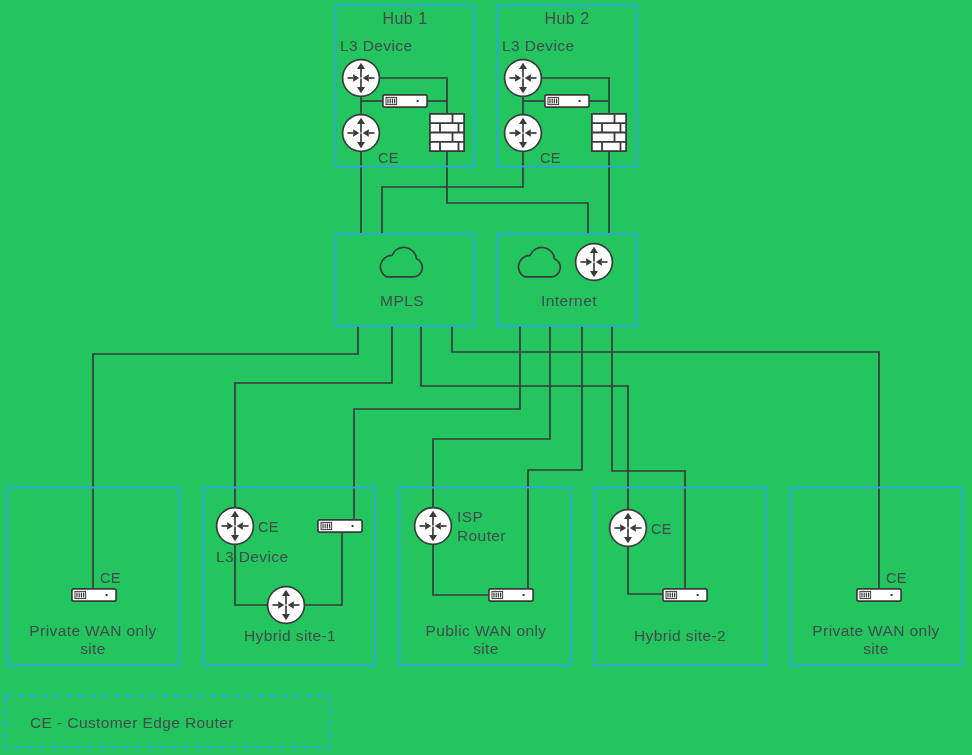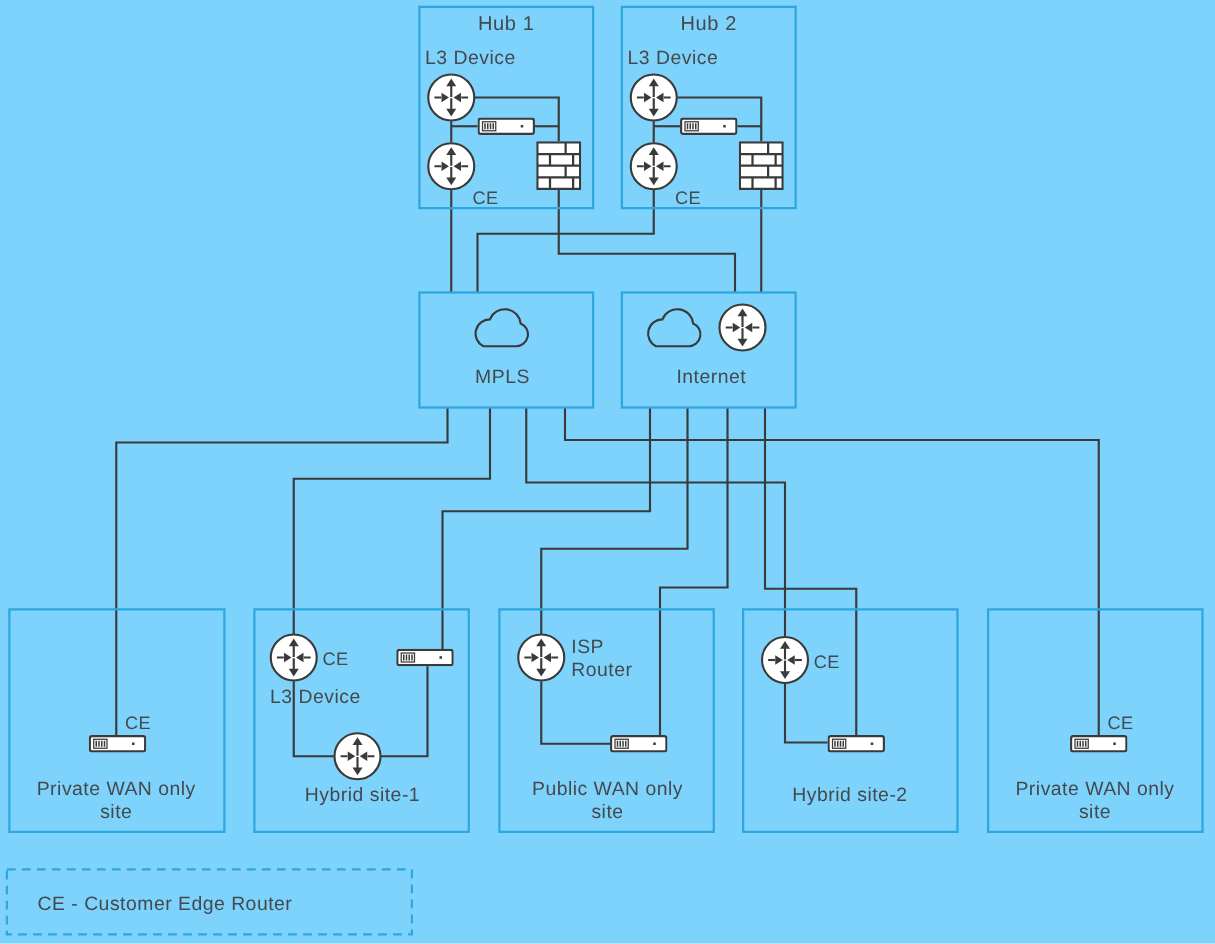--- a/index.html
+++ b/index.html
@@ -1,16 +1,16 @@
 <!DOCTYPE html>
 <html><head>
 <meta charset="utf-8">
 <style>
   html,body{margin:0;padding:0;background:#ffffff;}
-  #stage{position:relative;width:972px;height:755px;background:#7dd3fc;
+  #stage{position:relative;width:972px;height:755px;background:#22c55e;
          font-family:"Liberation Sans", sans-serif;}
   svg{position:absolute;inset:0;}
   .box{fill:none;stroke:#2ea6df;stroke-width:1.8px;}
   .legendbox{fill:none;stroke:#2ea6df;stroke-width:1.8px;stroke-dasharray:7 5;}
   .wire{fill:none;stroke:#3a3a3a;stroke-width:1.7px;}
   .lbl{fill:#44494d;font-size:15.5px;letter-spacing:0.4px;}
   .lbl-title{fill:#44494d;font-size:16px;letter-spacing:0.5px;}
   .lbl-ce{fill:#44494d;font-size:14.5px;letter-spacing:0.4px;}
   .mid{text-anchor:middle;}
   .icon-stroke{fill:none;stroke:#3a3a3a;stroke-width:1.7px;}

